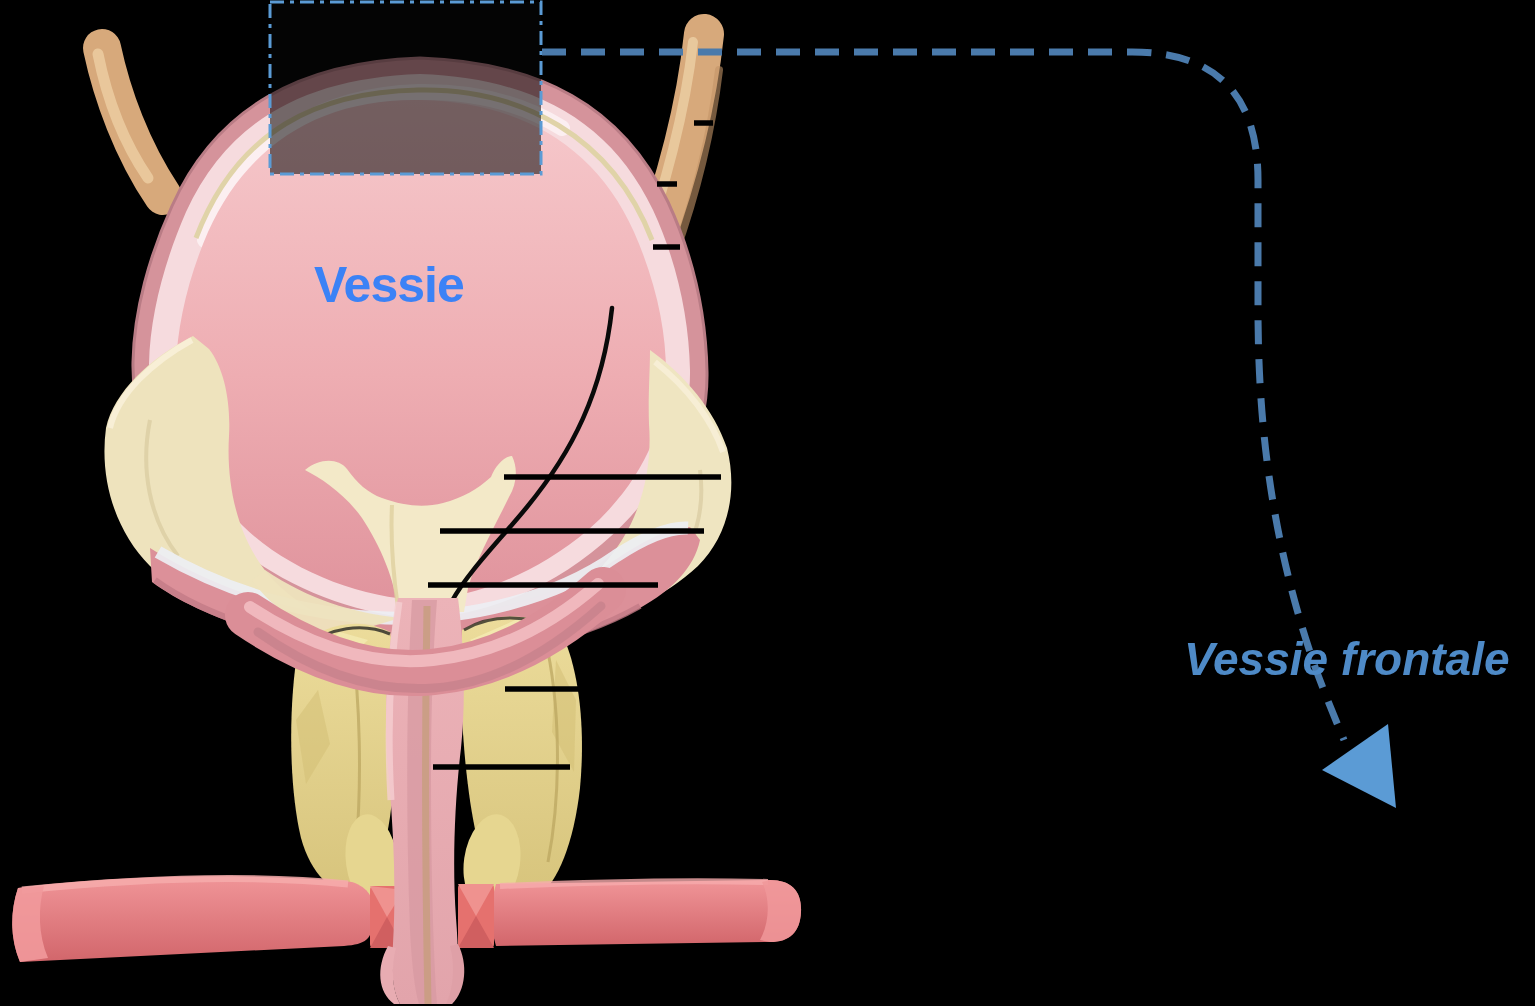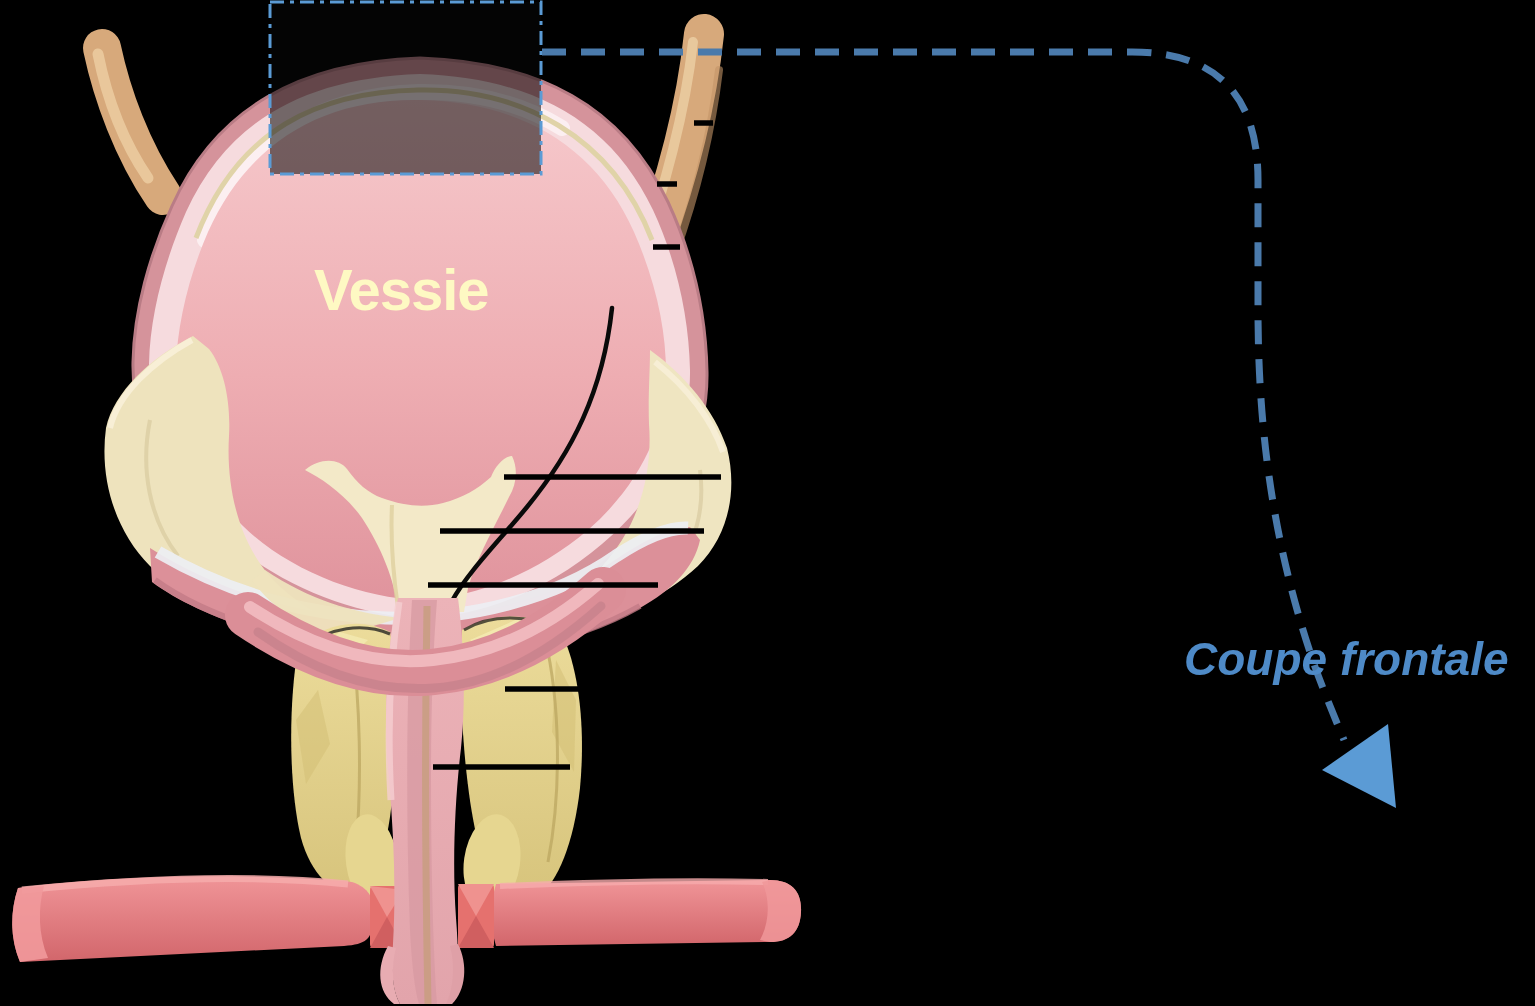--- a/index.html
+++ b/index.html
@@ -1,20 +1,20 @@
 <!DOCTYPE html>
 <html><head>
 <meta charset="utf-8">
 <style>
   html,body{margin:0;padding:0;background:#000;}
   .canvas{position:relative;width:1535px;height:1006px;background:#000;overflow:hidden;
           font-family:"Liberation Sans",sans-serif;}
   .canvas svg{position:absolute;left:0;top:0;}
-  .label-organ{position:absolute;left:314px;top:256px;font-weight:700;font-size:58px;
-               letter-spacing:-1px;color:#fef9c3;}
+  .label-organ{position:absolute;left:314px;top:256px;font-weight:700;font-size:50px;
+               letter-spacing:-1px;color:#3b82f6;}
   .label-section{position:absolute;left:1184px;top:632px;font-weight:700;font-style:italic;
                  font-size:46px;color:#4e8ac7;}
 </style>
 </head>
 <body>
 
 <div class="canvas">
 
 <svg width="1535" height="1006" viewBox="0 0 1535 1006">
   <defs>
@@ -140,15 +140,15 @@
       </g>
 
   <rect fill="rgba(8,8,8,0.55)" stroke-width="3" stroke-dasharray="14 6 4 6" x="270" y="2" width="271" height="172" stroke="#5b9bd5"></rect>
 
   <path fill="none" stroke-width="7" stroke-dasharray="24 15" d="M542,52 L1132,52 Q1258,52 1258,180 L1258,310 C1258,460 1282,570 1314,664 C1324,692 1334,716 1344,740" stroke="#4a7aab"></path>
 
   <polygon points="1322,770 1388,724 1396,808" fill="#5b9bd5"></polygon>
 </svg>
 
 <div class="label-organ">Vessie</div>
-<div class="label-section">Coupe frontale</div>
+<div class="label-section">Vessie frontale</div>
 
 </div>
 
 </body></html>

